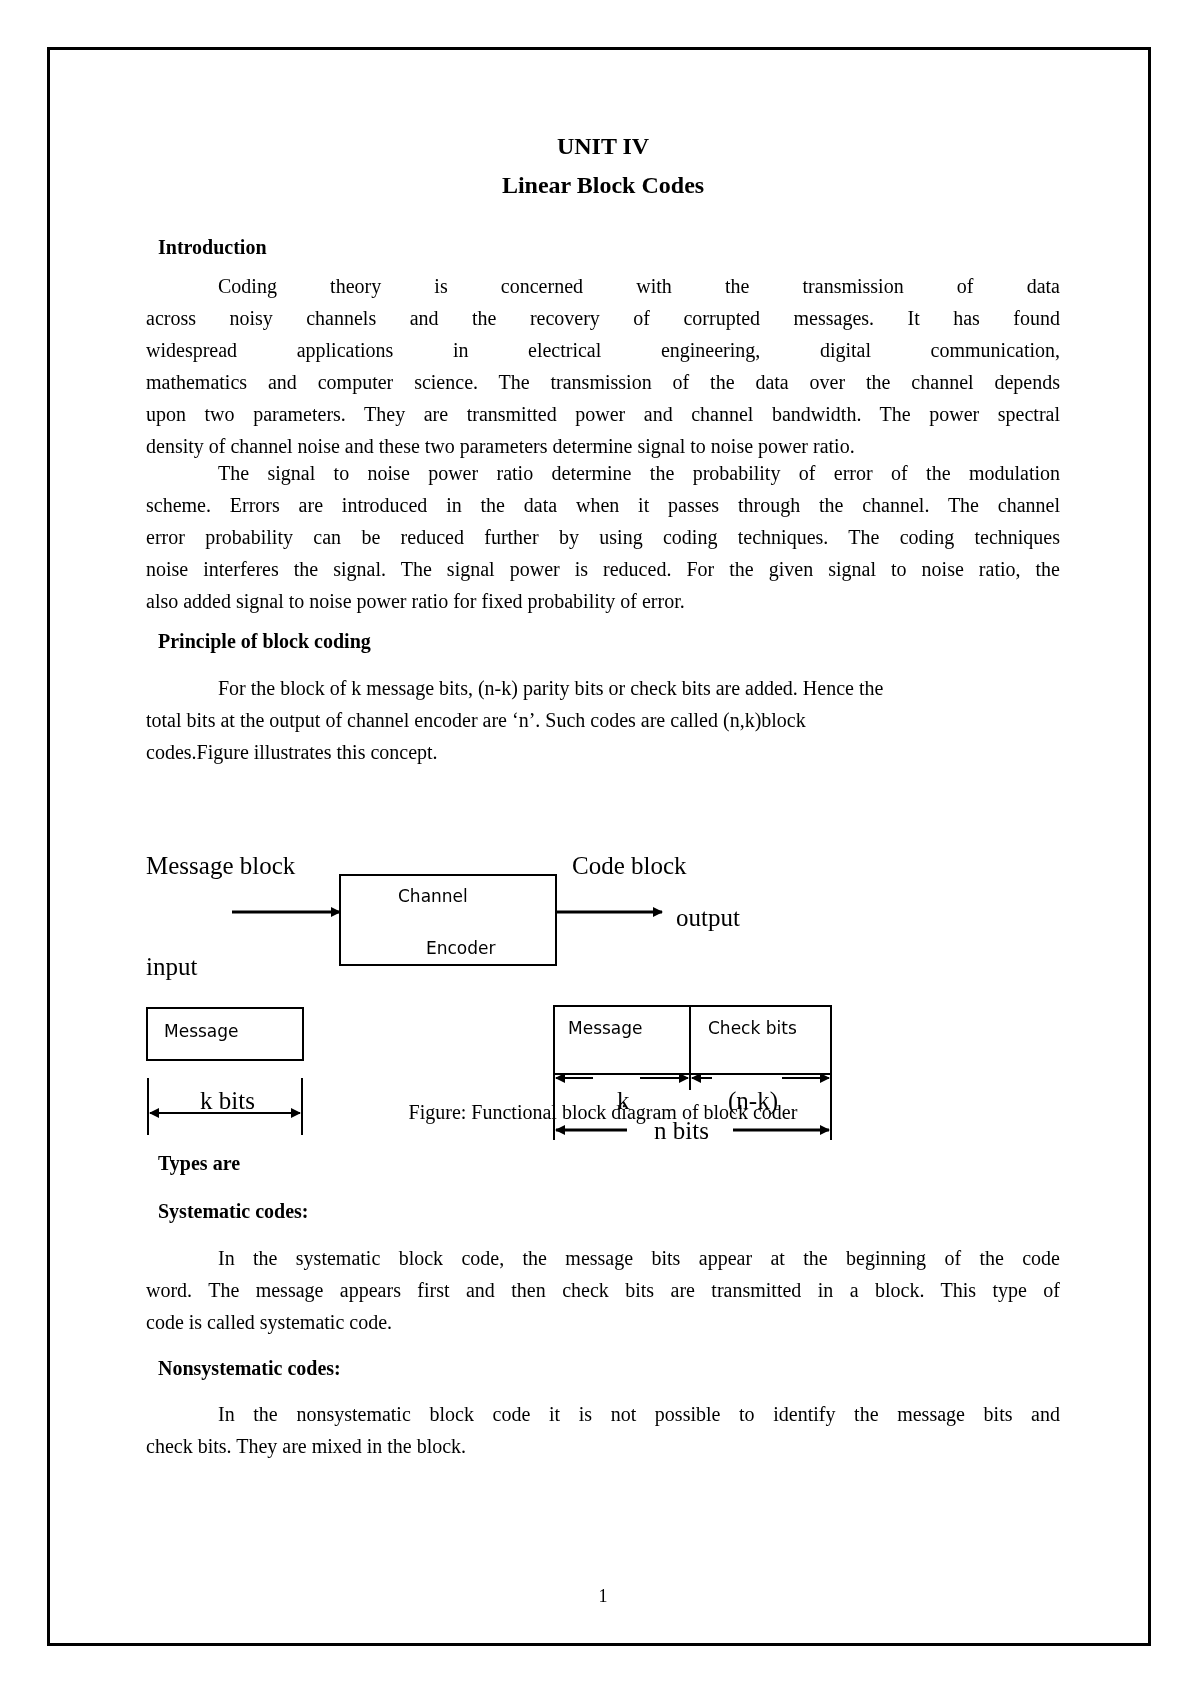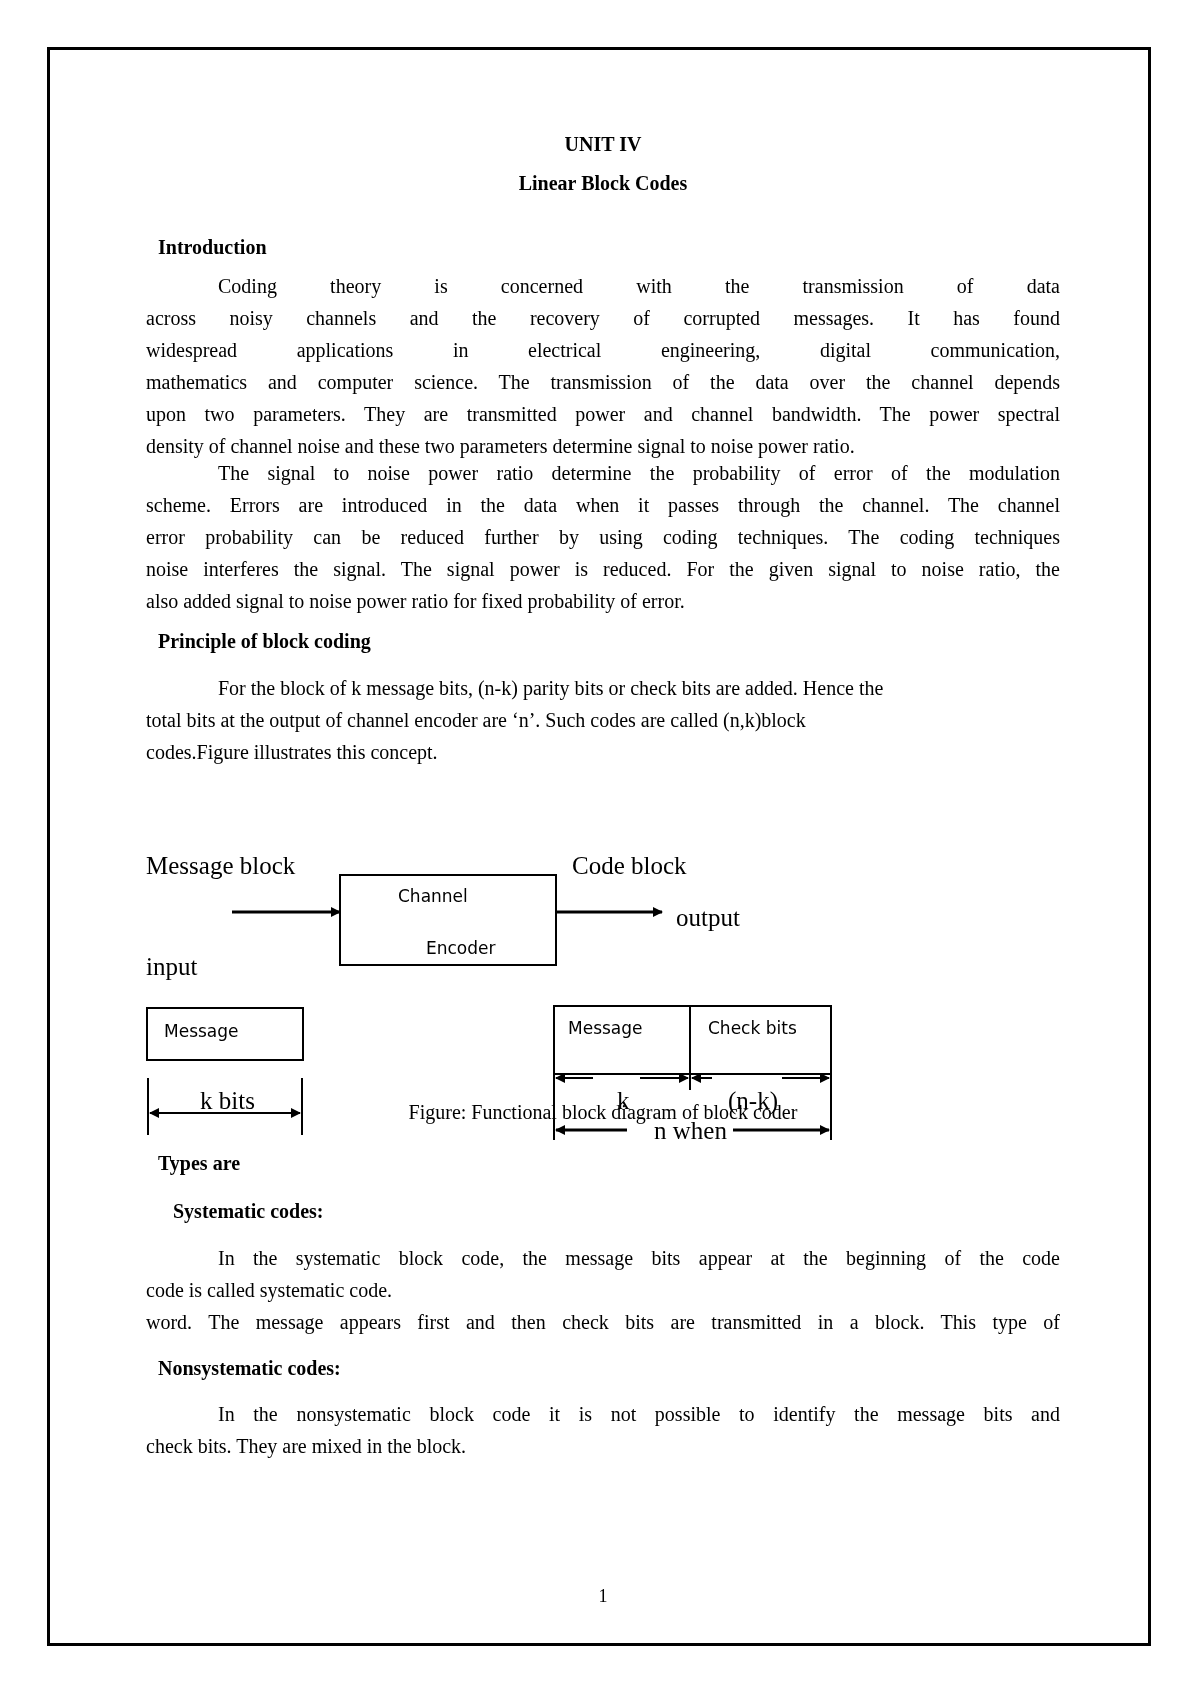--- a/index.html
+++ b/index.html
@@ -1,21 +1,21 @@
 <!DOCTYPE html>
 <html><head>
 <meta charset="utf-8">
 <style>
   html, body { margin: 0; padding: 0; background: #ffffff; }
   body { width: 1200px; height: 1696px; position: relative; overflow: hidden;
          font-family: "Liberation Serif", "DejaVu Serif", serif; color: #000; }
   .page-border { position: absolute; left: 47px; top: 47px; width: 1098px; height: 1593px;
                  border: 3px solid #000; box-sizing: content-box; }
   .content { position: absolute; left: 146px; top: 0; width: 914px; }
-  .title { position: absolute; left: 0; width: 914px; text-align: center; font-weight: bold; font-size: 20px; }
+  .title { position: absolute; left: 0; width: 914px; text-align: center; font-weight: bold; font-size: 24px; }
   .heading { position: absolute; left: 12px; font-weight: bold; font-size: 20px; }
   .para { position: absolute; left: 0; width: 914px; font-size: 20px; line-height: 32px; text-align: justify; }
   .para .line { display: block; text-align: justify; text-align-last: justify; white-space: nowrap; }
   .para .line.last { text-align-last: left; }
   .indent { padding-left: 72px; }
   .caption { position: absolute; left: 0; width: 914px; text-align: center; font-size: 20px; }
   .page-number { position: absolute; left: 0; width: 914px; text-align: center; font-size: 18px; top: 1586px; }
   .diag-text { position: absolute; font-size: 25px; white-space: nowrap; }
   .diag-sans { position: absolute; font-family: "DejaVu Sans", "Liberation Sans", sans-serif; font-size: 17px; white-space: nowrap; }
   svg.diagram { position: absolute; left: 0; top: 0; }
@@ -54,25 +54,25 @@
   <div class="para" style="top:672px;">
     <span class="line last indent">For the block of k message bits, (n-k) parity bits or check bits are added. Hence the</span>
     <span class="line last">total bits at the output of channel encoder are ‘n’. Such codes are called (n,k)block</span>
     <span class="line last">codes.Figure illustrates this concept.</span>
   </div>
 
   <div class="caption" style="top:1101px;">Figure: Functional block diagram of block coder</div>
 
   <div class="heading" style="top:1152px;">Types are</div>
 
-  <div class="heading" style="top:1200px;margin-left:15px;">Systematic codes:</div>
+  <div class="heading" style="top:1200px;">Systematic codes:</div>
   <div class="para" style="top:1242px;">
     <span class="line indent">In the systematic block code, the message bits appear at the beginning of the code</span>
+    <span class="line">word. The message appears first and then check bits are transmitted in a block. This type of</span>
     <span class="line last">code is called systematic code.</span>
-    <span class="line">word. The message appears first and then check bits are transmitted in a block. This type of</span>
   </div>
 
   <div class="heading" style="top:1357px;">Nonsystematic codes:</div>
   <div class="para" style="top:1398px;">
     <span class="line indent">In the nonsystematic block code it is not possible to identify the message bits and</span>
     <span class="line last">check bits. They are mixed in the block.</span>
   </div>
 
   <div class="page-number">1</div>
 </div>
@@ -122,14 +122,14 @@
   <div class="diag-text" style="left:572px; top:852px;">Code block</div>
   <div class="diag-text" style="left:676px; top:904px;">output</div>
 
   <div class="diag-sans" style="left:164px; top:1021px;">Message</div>
   <div class="diag-text" style="left:200px; top:1087px;">k bits</div>
 
   <div class="diag-sans" style="left:568px; top:1018px;">Message</div>
   <div class="diag-sans" style="left:708px; top:1018px;">Check bits</div>
   <div class="diag-text" style="left:617px; top:1087px;">k</div>
   <div class="diag-text" style="left:728px; top:1087px;">(n-k)</div>
-  <div class="diag-text" style="left:654px; top:1117px;">n when</div>
+  <div class="diag-text" style="left:654px; top:1117px;">n bits</div>
 </div>
 
 </body></html>

